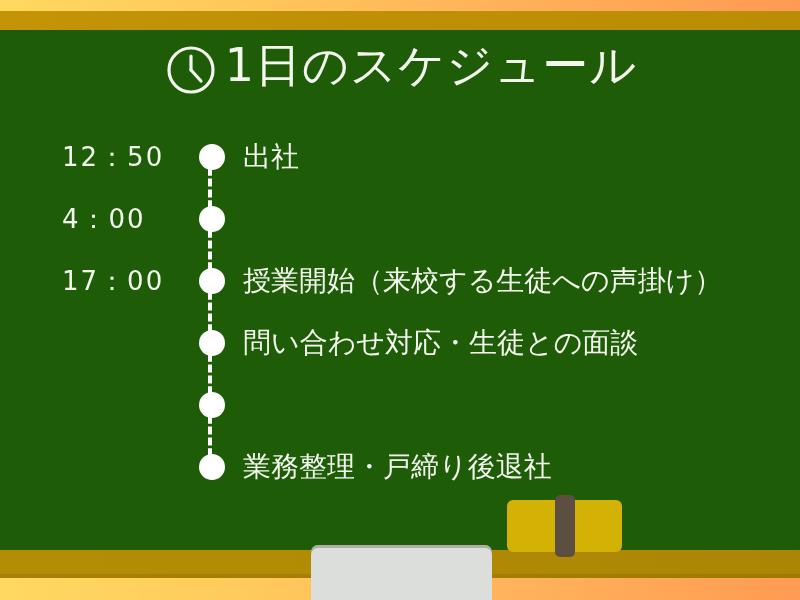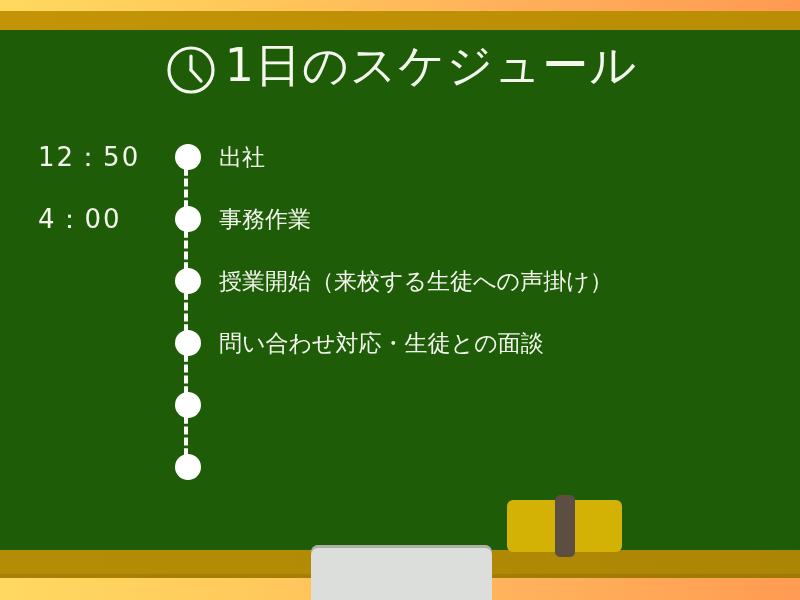--- a/index.html
+++ b/index.html
@@ -81,23 +81,24 @@
     font-weight: 500;
     color: #f4f7ee;
     letter-spacing: 1px;
     line-height: 1;
     white-space: nowrap;
   }
 
   
   #schedule {
     position: absolute;
-    left: 16px;
+    left: 0;
     top: 126px;
     width: 761px;
+    padding-left: 40px;
   }
   .row {
     position: relative;
     height: 62px;
     display: flex;
     align-items: center;
   }
   .time {
     position: absolute;
     left: 22px;
@@ -134,21 +135,21 @@
     height: 62px;
     width: 4px;
     border-left: 4px dashed #ffffff;
     z-index: 1;
   }
   .row:last-child .connector { display: none; }
   .label {
     position: absolute;
     left: 203px;
     font-family: "DejaVu Sans", sans-serif;
-    font-size: 23px;
+    font-size: 28px;
     color: #f3f7ed;
     letter-spacing: 0px;
     white-space: nowrap;
   }
 
   
   .eraser {
     position: absolute;
     left: 311px;
     top: 545px;
@@ -209,24 +210,24 @@
       </span>
       <span class="label">出社</span>
     </div>
 
     <div class="row">
       <span class="time">4：00</span>
       <span class="marker-cell">
         <span class="connector"></span>
         <span class="dot"></span>
       </span>
-      <span class="label">事務作業</span>
-    </div>
-
-    <div class="row">
+    </div>
+
+    <div class="row">
+      <span class="time">17：00</span>
       <span class="marker-cell">
         <span class="connector"></span>
         <span class="dot"></span>
       </span>
       <span class="label">授業開始（来校する生徒への声掛け）</span>
     </div>
 
     <div class="row">
       <span class="marker-cell">
         <span class="connector"></span>
@@ -240,20 +241,21 @@
         <span class="connector"></span>
         <span class="dot"></span>
       </span>
     </div>
 
     <div class="row">
       <span class="marker-cell">
 
         <span class="dot"></span>
       </span>
+      <span class="label">業務整理・戸締り後退社</span>
     </div>
 
   </div>
 
   <div class="chalk-box"></div>
   <div class="chalk-box-band"></div>
 
   <div class="tray"></div>
   <div class="tray-lip"></div>
 

